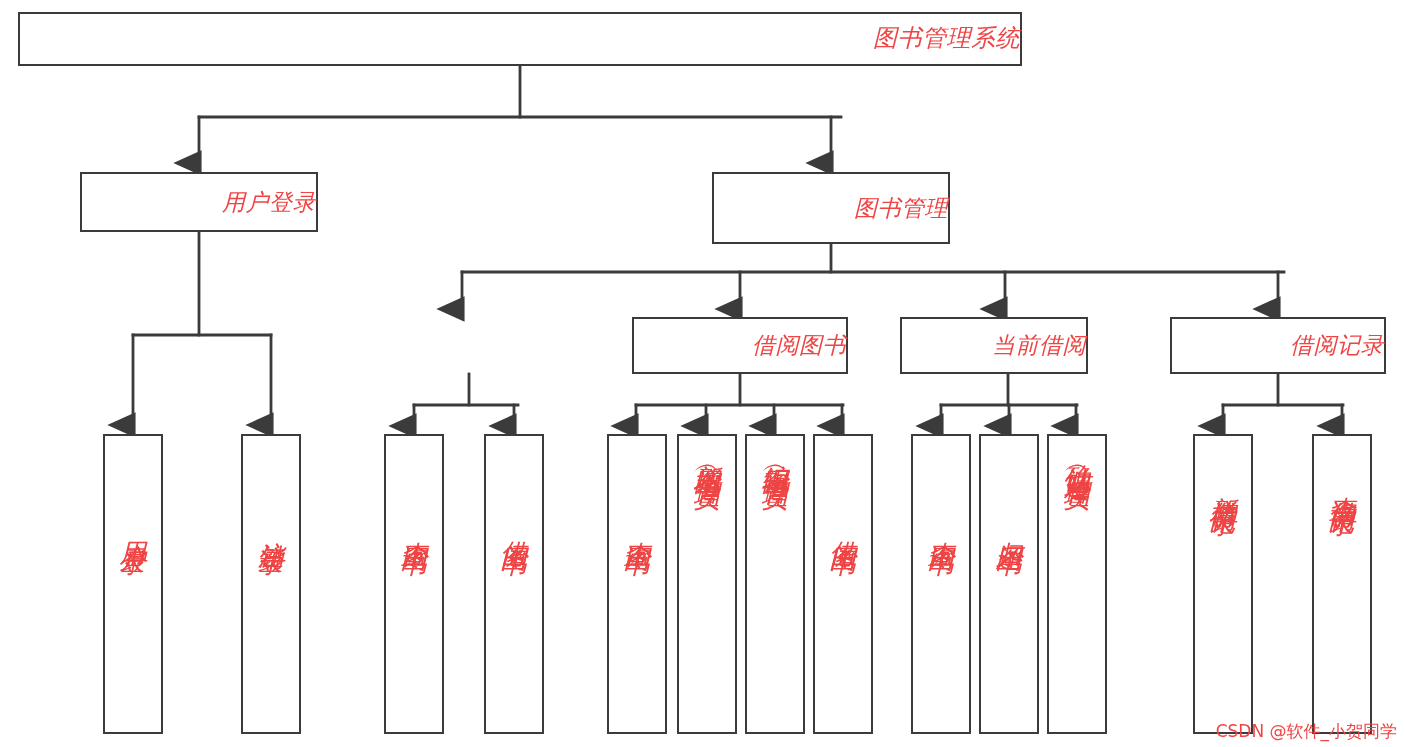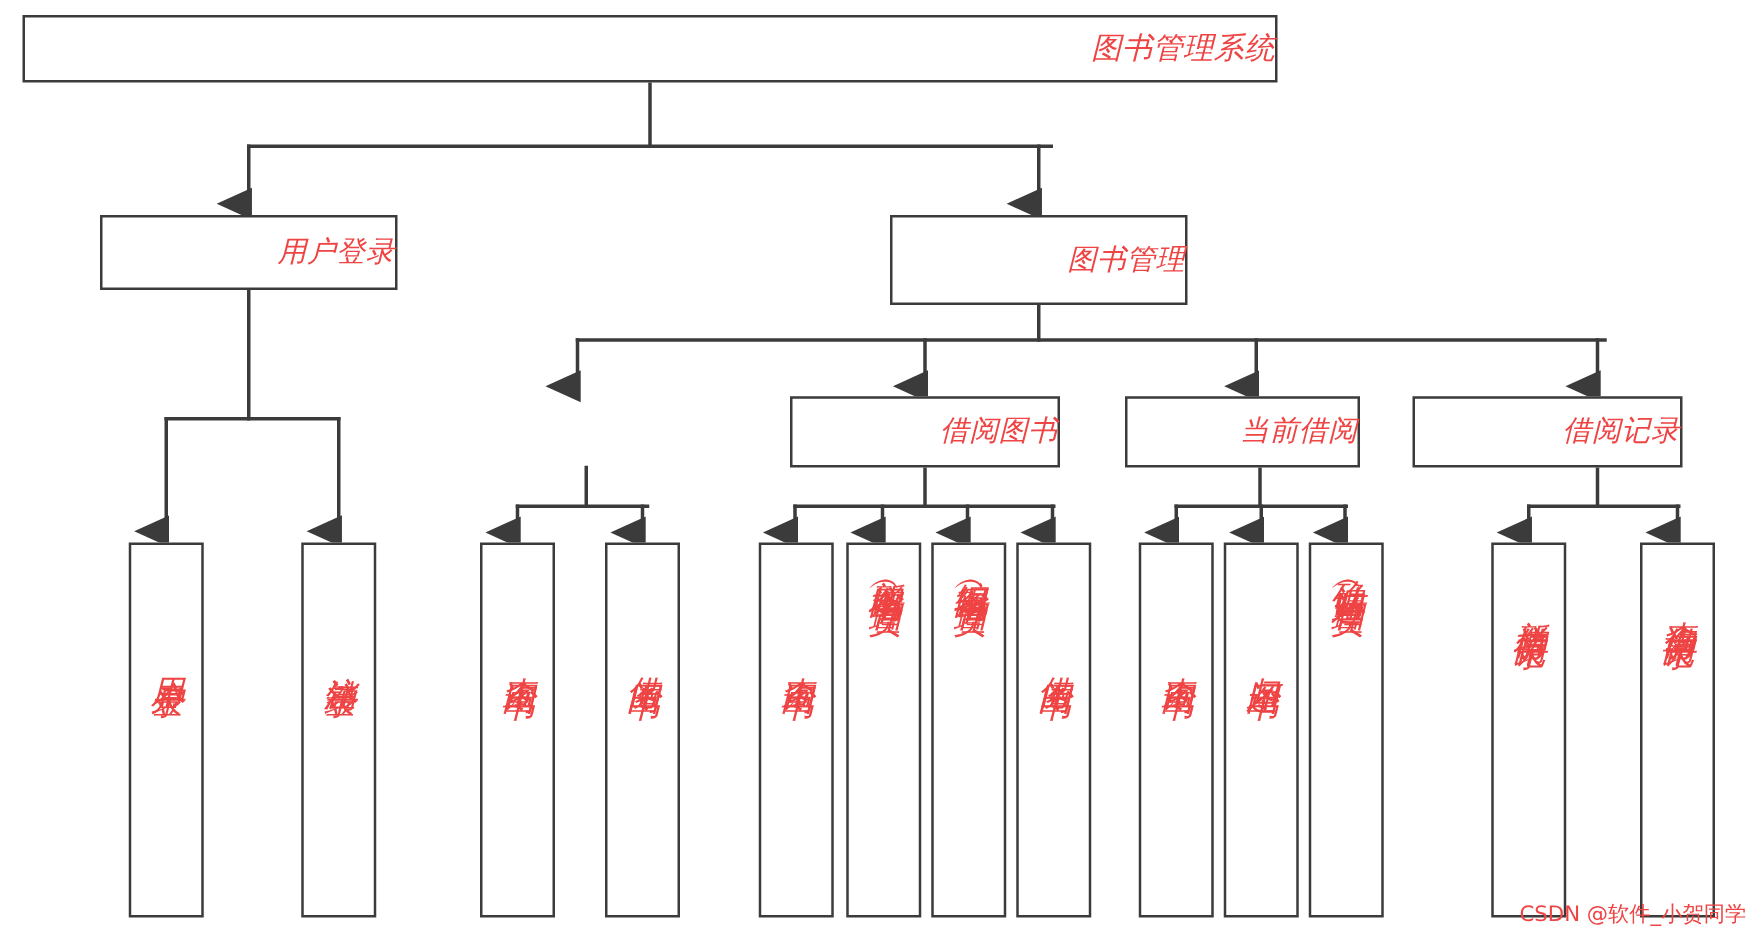--- a/index.html
+++ b/index.html
@@ -143,21 +143,21 @@
   <div class="node horiz" style="left:712px; top:172px; width:238px; height:72px;">
     <span class="label">图书管理</span>
   </div>
 
   <div class="node horiz" style="left:632px; top:317px; width:216px; height:57px;">
     <span class="label">借阅图书</span>
   </div>
   <div class="node horiz" style="left:900px; top:317px; width:188px; height:57px;">
     <span class="label">当前借阅</span>
   </div>
-  <div class="node horiz" style="left:1130px; top:317px; width:216px; height:57px;">
+  <div class="node horiz" style="left:1170px; top:317px; width:216px; height:57px;">
     <span class="label">借阅记录</span>
   </div>
 
   <div class="node vert" style="left:103px; top:434px; width:60px; height:300px; padding-top:85px;">
     <span class="label">用户登录</span>
   </div>
   <div class="node vert" style="left:241px; top:434px; width:60px; height:300px; padding-top:85px;">
     <span class="label">注销登录</span>
   </div>
 

